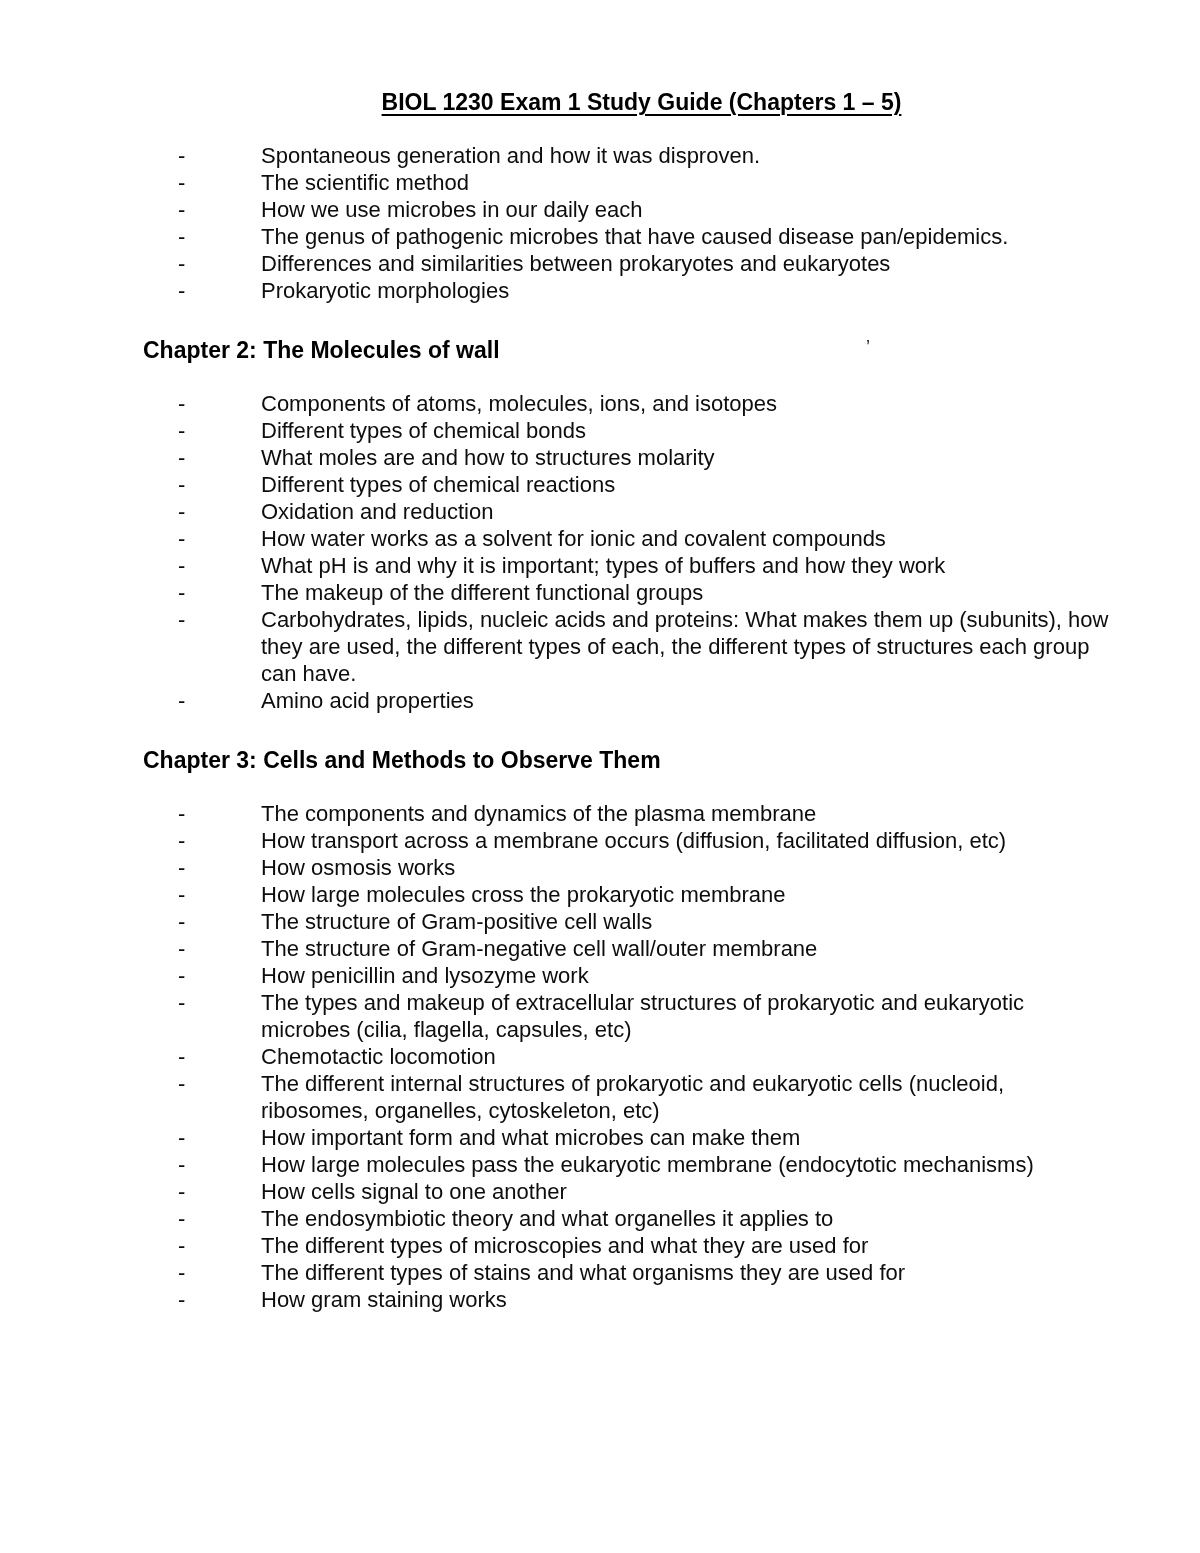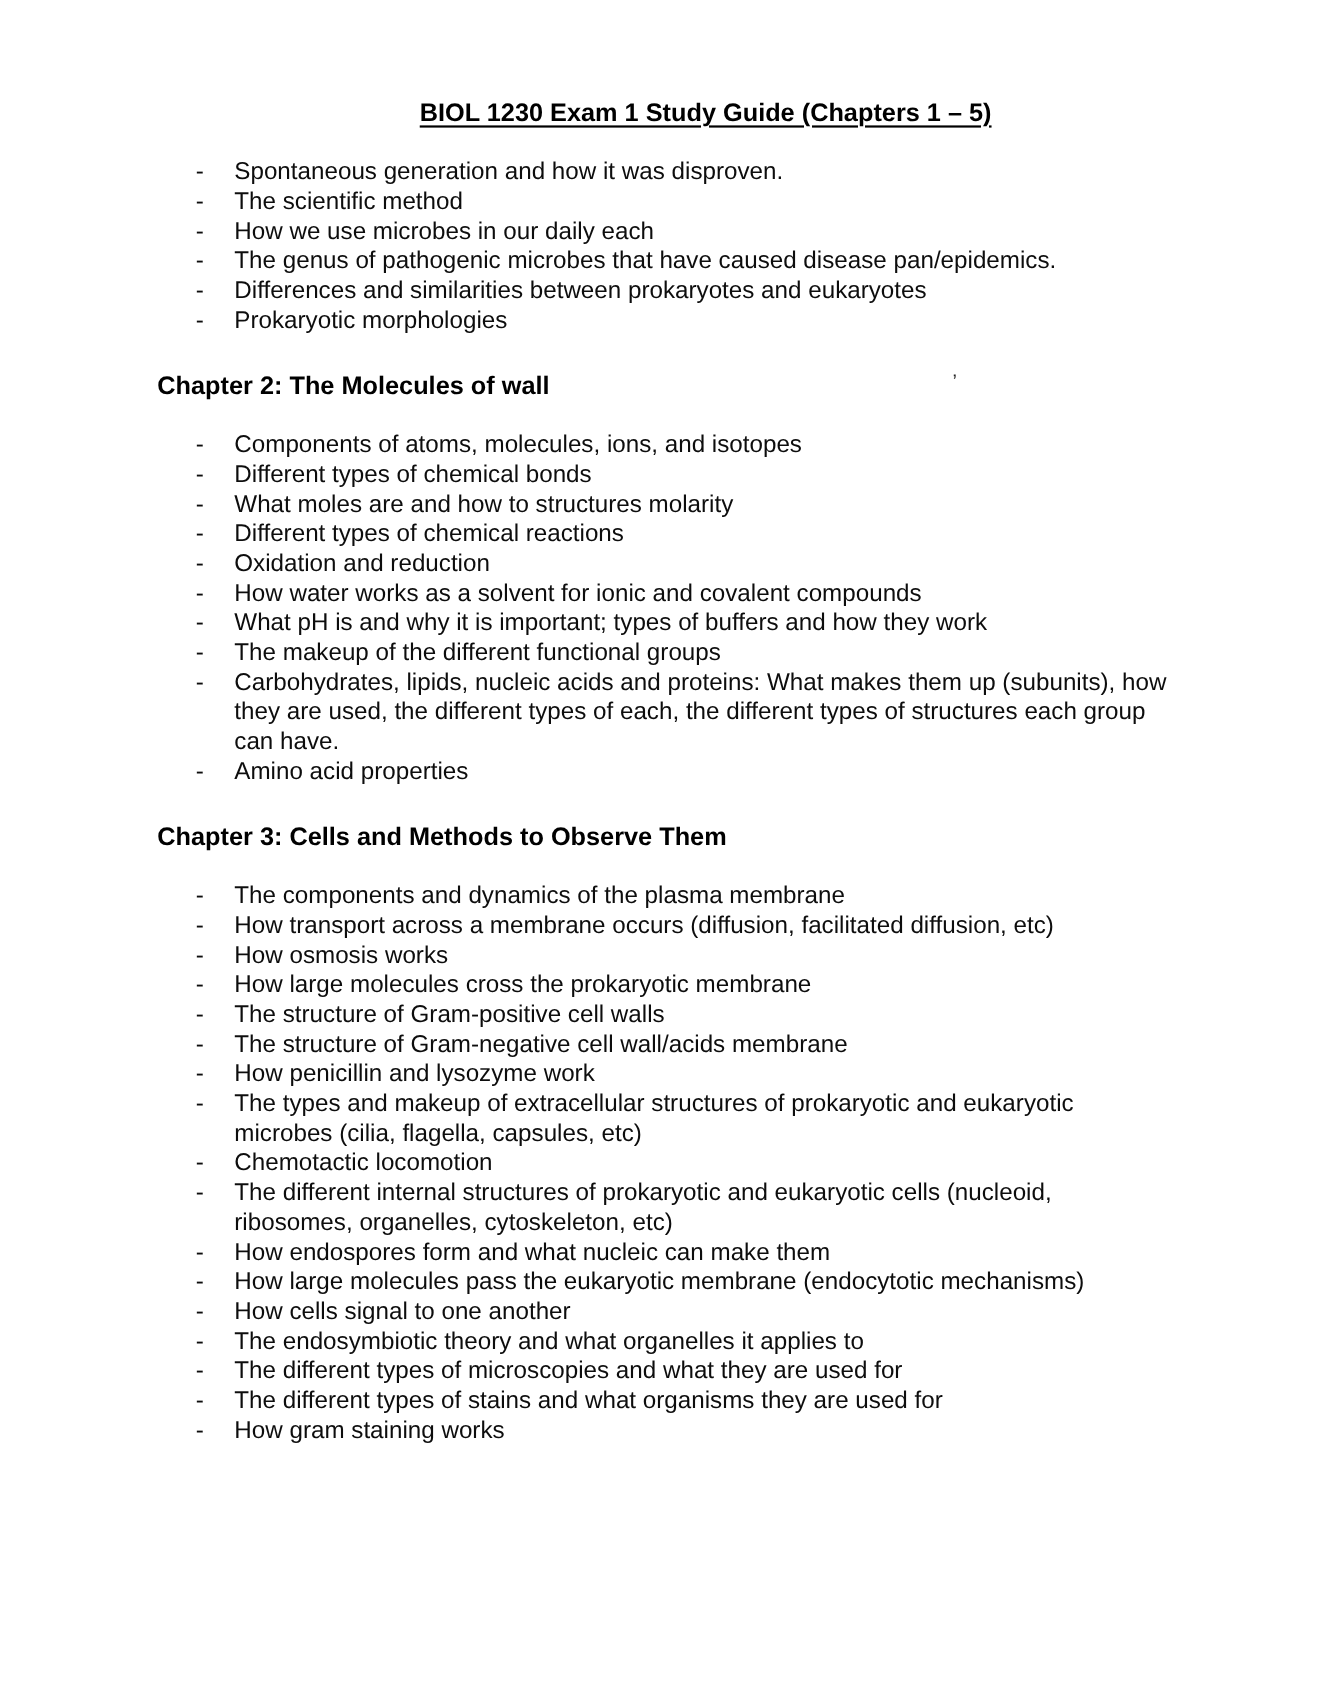--- a/index.html
+++ b/index.html
@@ -49,20 +49,21 @@
     align-items: flex-start;
   }
   .dash {
     flex: 0 0 35px;
     margin-left: 35px;
     text-align: left;
   }
   .item-text {
     flex: 1 1 auto;
     max-width: 850px;
+    margin-left: 48px;
   }
   .stray-mark {
     position: absolute;
     left: 866px;
     top: 334px;
     font-size: 18px;
     color: #222;
   }
 </style>
 </head>
@@ -161,41 +162,41 @@
       <div class="item">
         <span class="dash">-</span>
         <span class="item-text">How large molecules cross the prokaryotic membrane</span>
       </div>
       <div class="item">
         <span class="dash">-</span>
         <span class="item-text">The structure of Gram-positive cell walls</span>
       </div>
       <div class="item">
         <span class="dash">-</span>
-        <span class="item-text">The structure of Gram-negative cell wall/acids membrane</span>
+        <span class="item-text">The structure of Gram-negative cell wall/outer membrane</span>
       </div>
       <div class="item">
         <span class="dash">-</span>
         <span class="item-text">How penicillin and lysozyme work</span>
       </div>
       <div class="item">
         <span class="dash">-</span>
         <span class="item-text">The types and makeup of extracellular structures of prokaryotic and eukaryotic microbes (cilia, flagella, capsules, etc)</span>
       </div>
       <div class="item">
         <span class="dash">-</span>
         <span class="item-text">Chemotactic locomotion</span>
       </div>
       <div class="item">
         <span class="dash">-</span>
         <span class="item-text">The different internal structures of prokaryotic and eukaryotic cells (nucleoid, ribosomes, organelles, cytoskeleton, etc)</span>
       </div>
       <div class="item">
         <span class="dash">-</span>
-        <span class="item-text">How endospores form and what nucleic can make them</span>
+        <span class="item-text">How important form and what microbes can make them</span>
       </div>
       <div class="item">
         <span class="dash">-</span>
         <span class="item-text">How large molecules pass the eukaryotic membrane (endocytotic mechanisms)</span>
       </div>
       <div class="item">
         <span class="dash">-</span>
         <span class="item-text">How cells signal to one another</span>
       </div>
       <div class="item">

